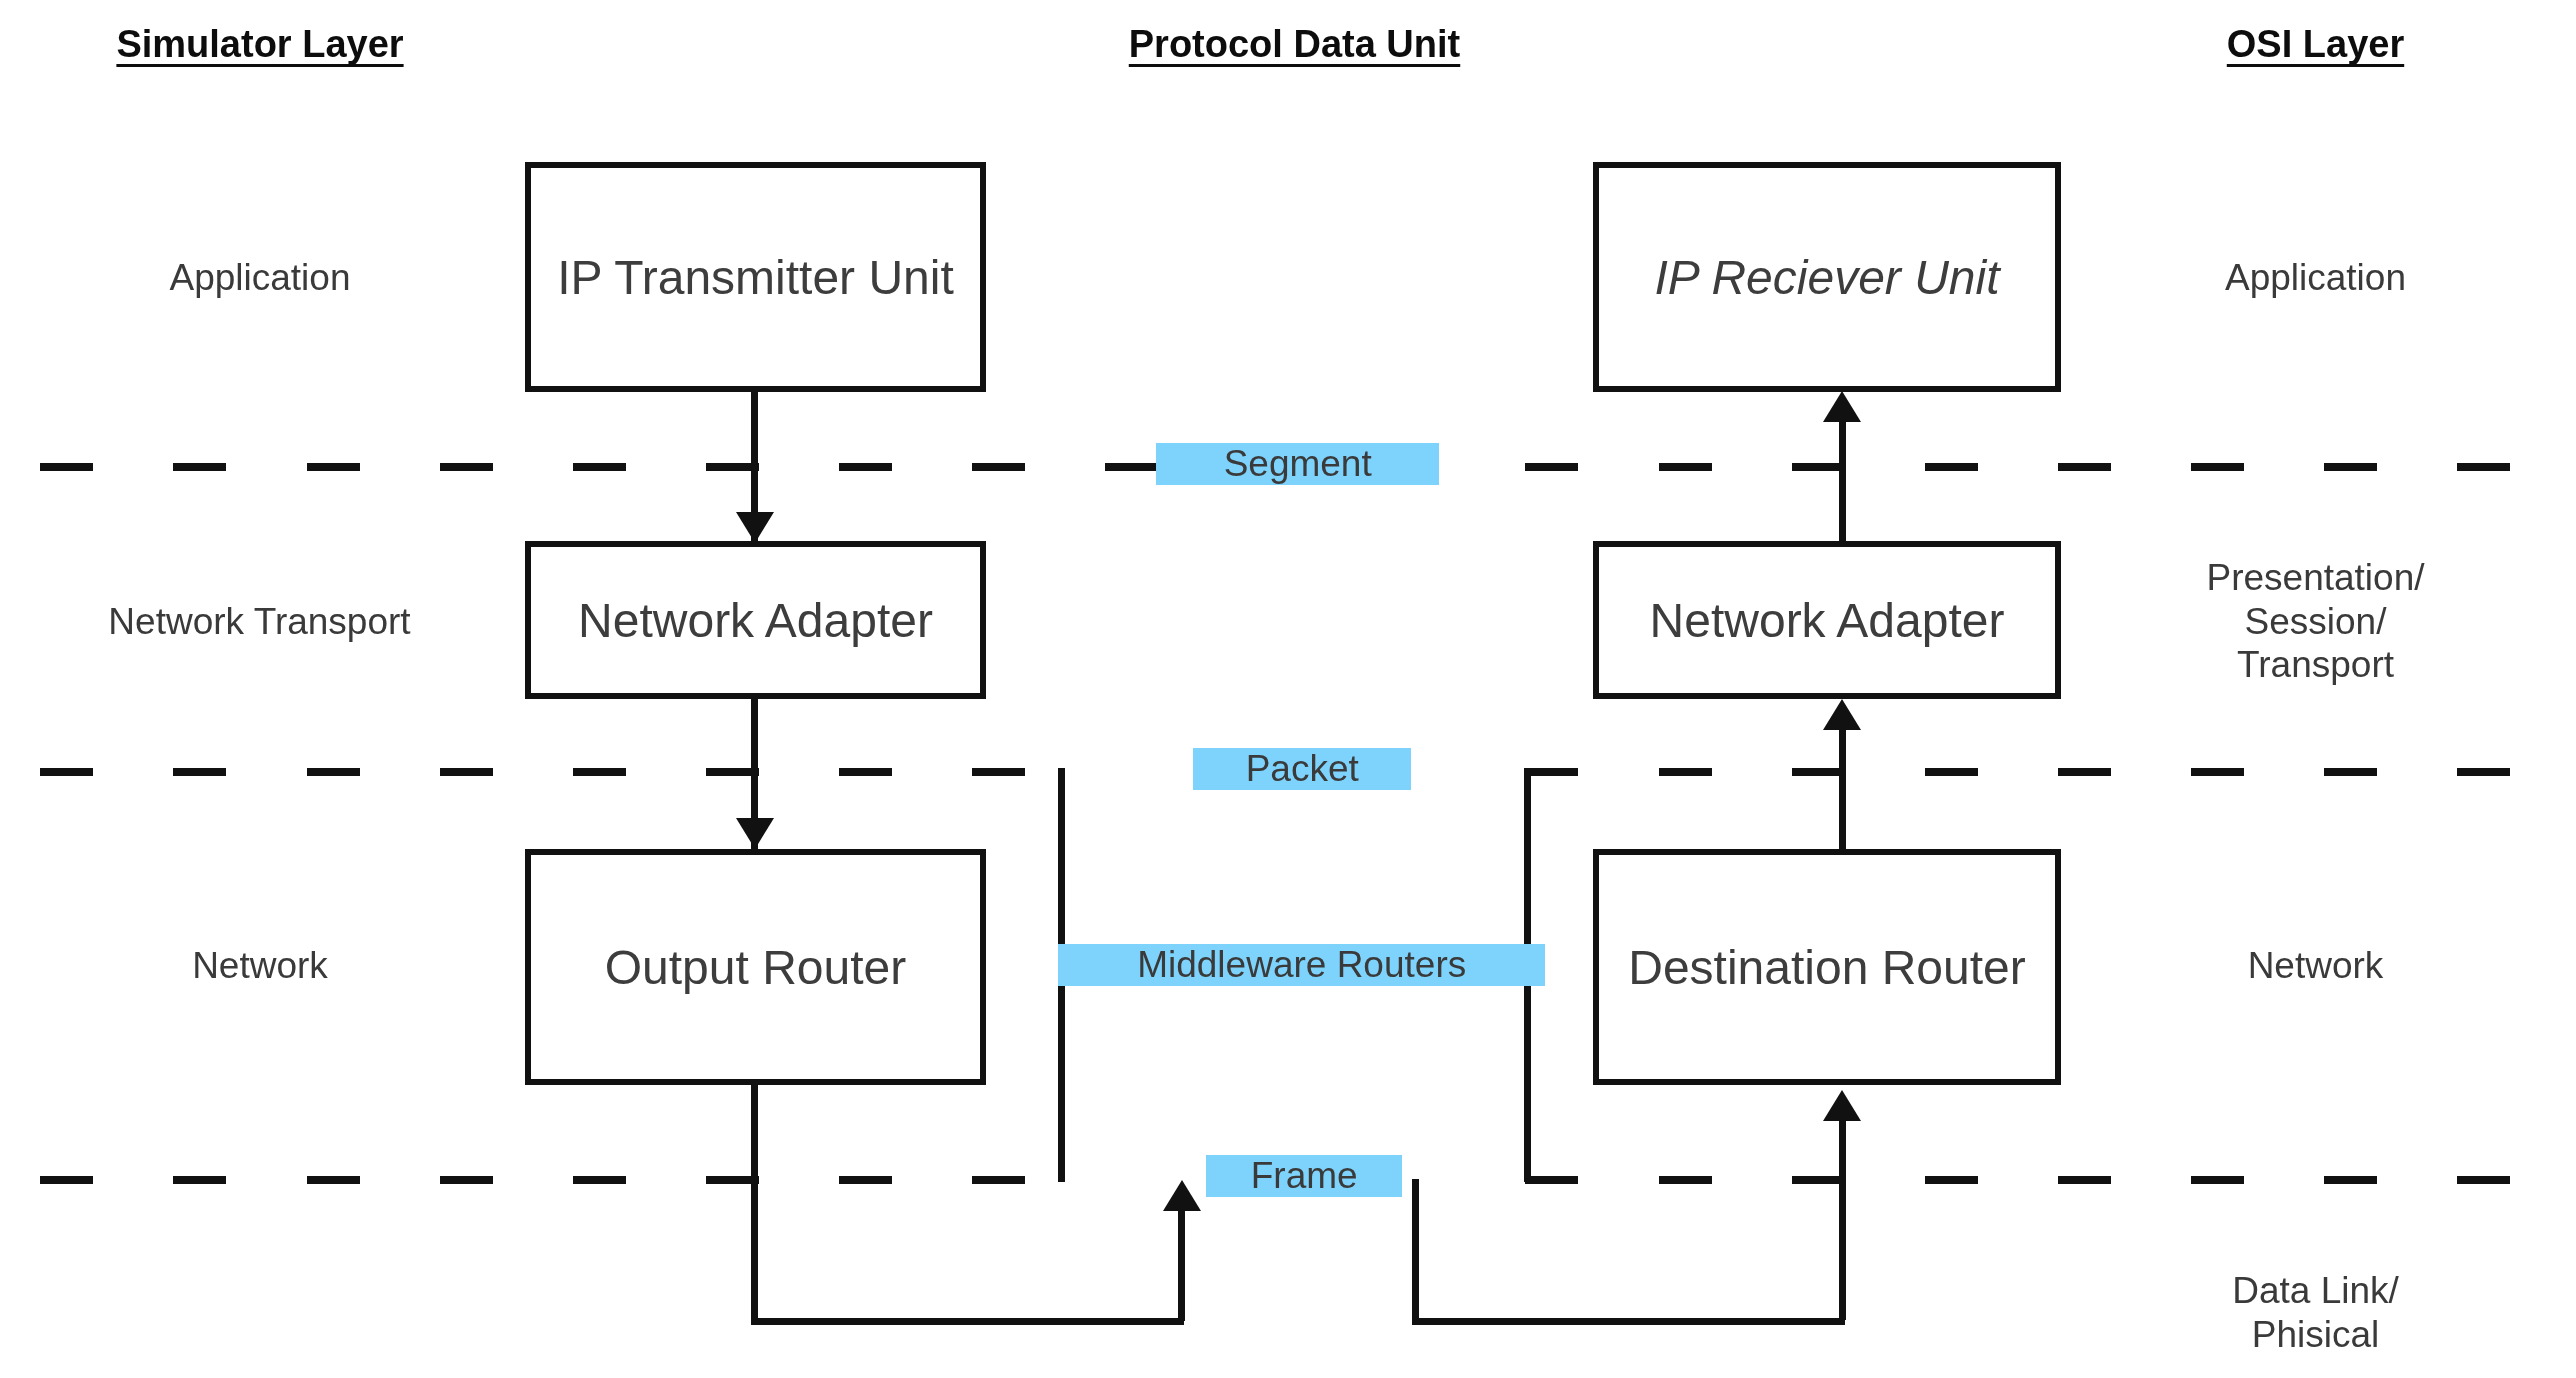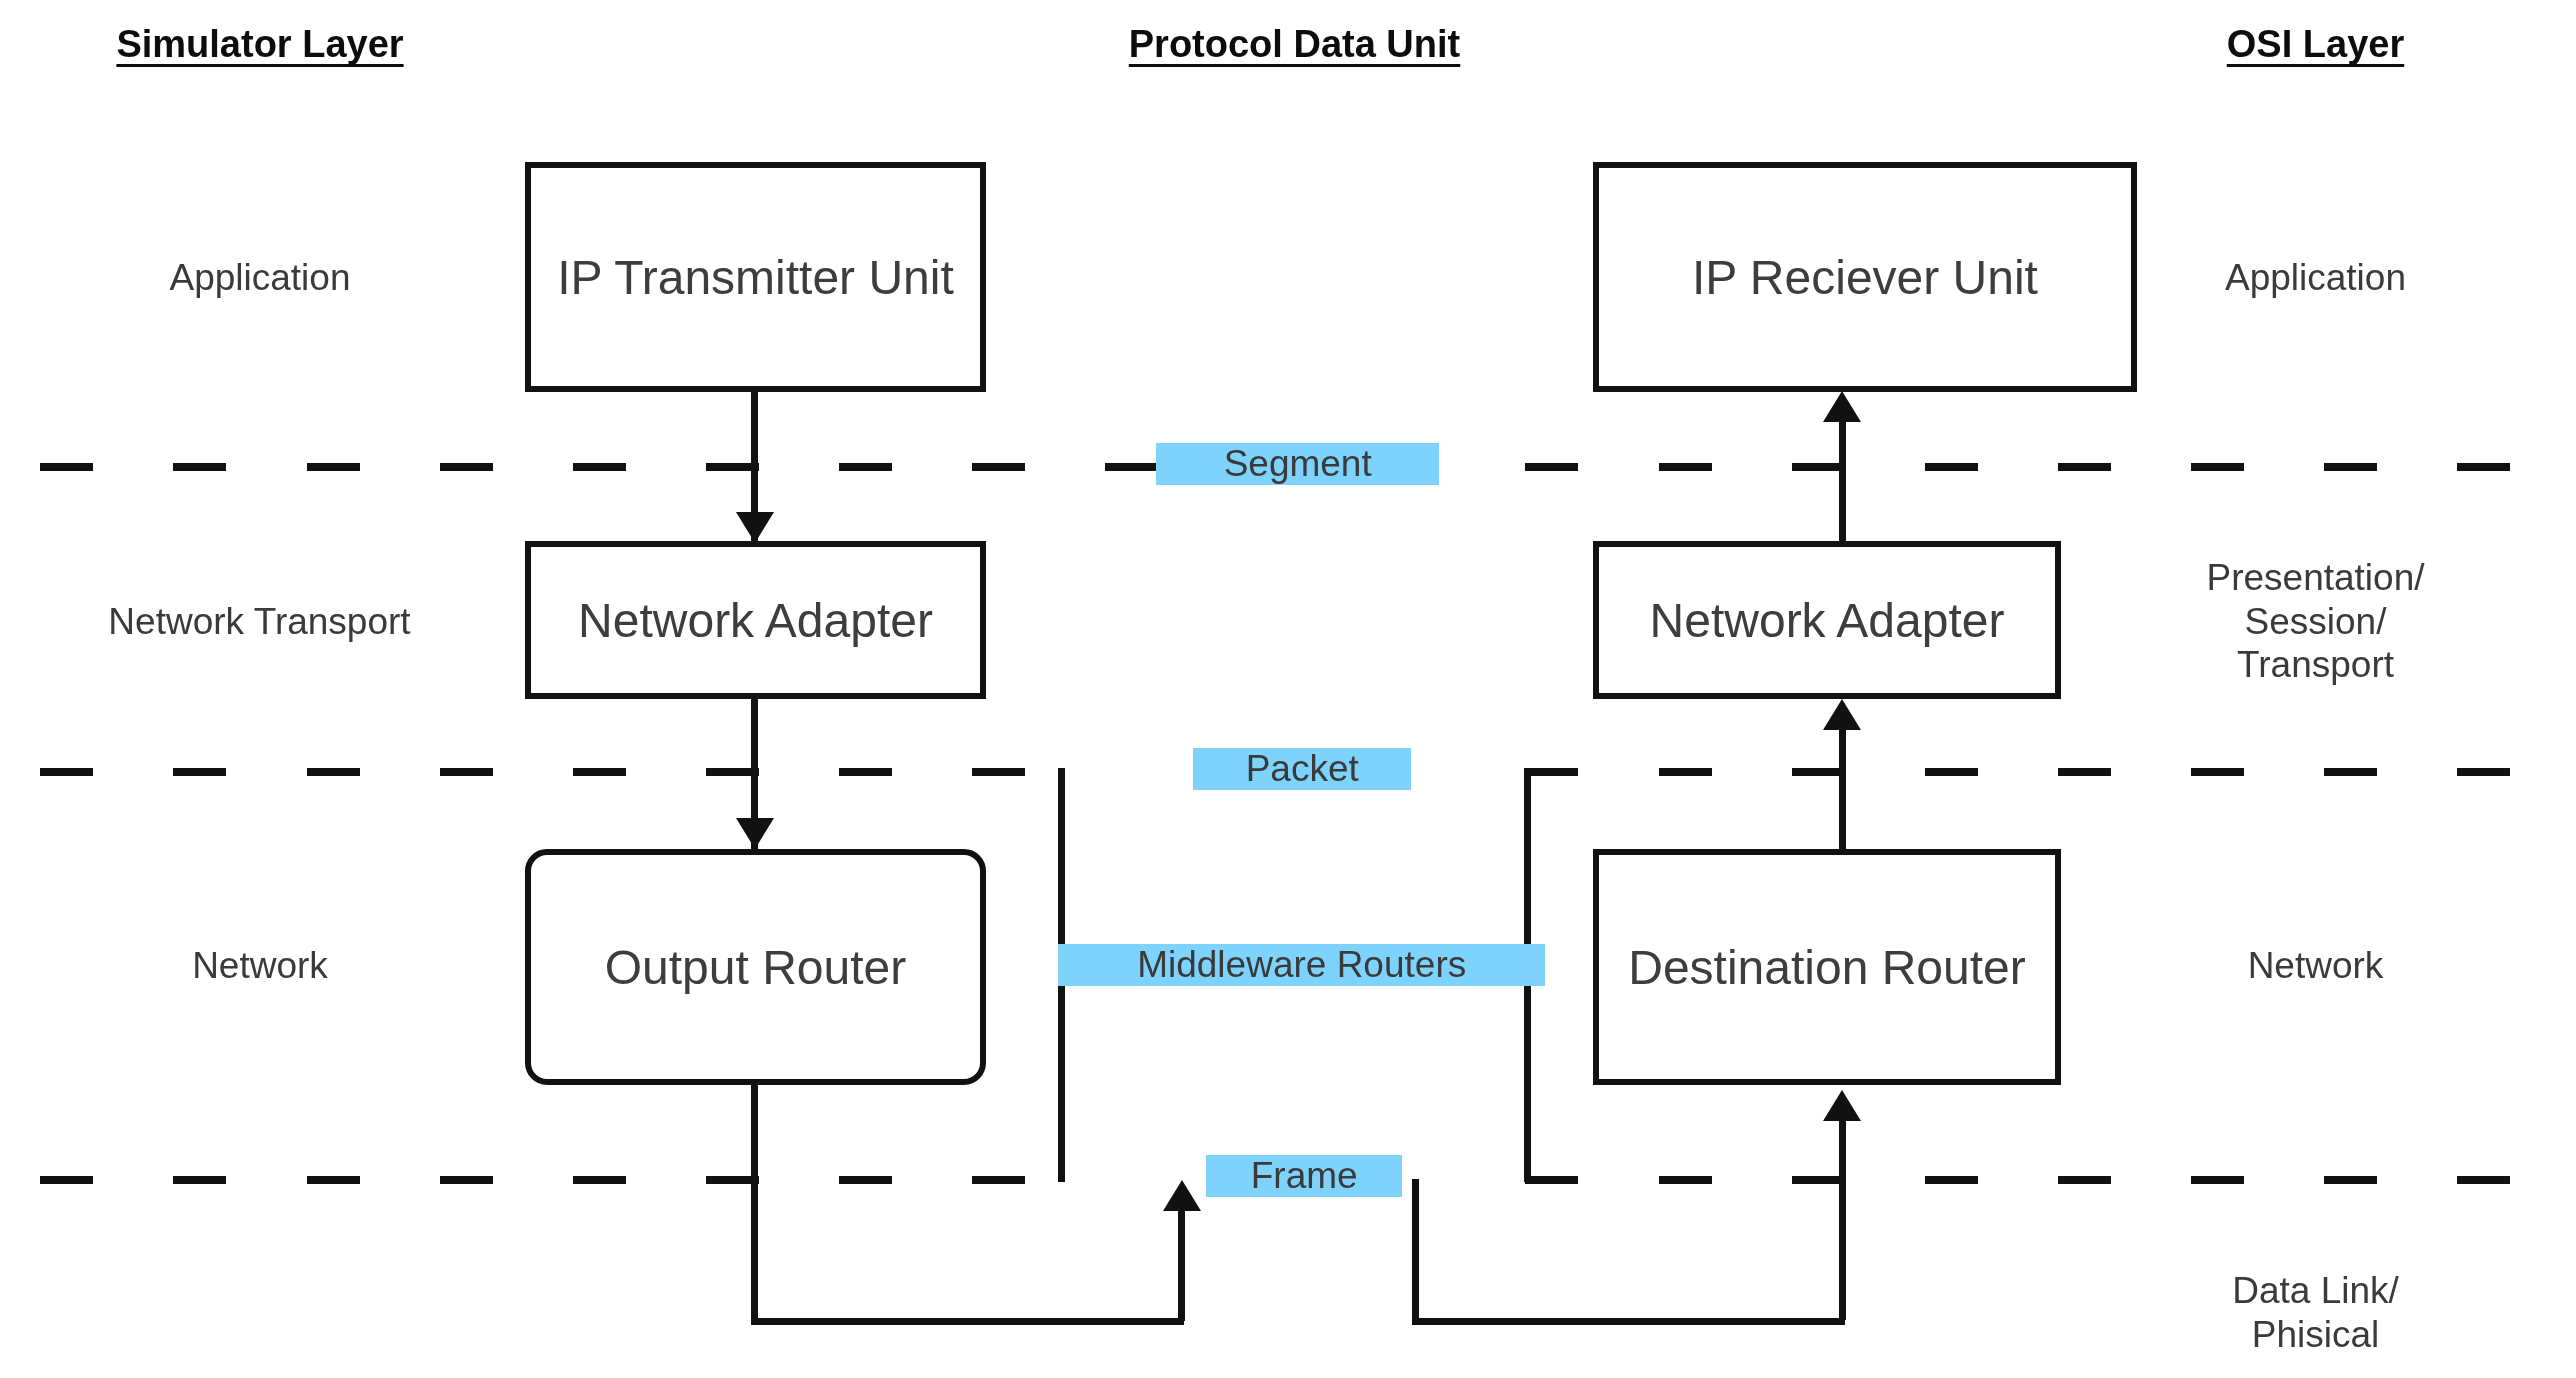--- a/index.html
+++ b/index.html
@@ -152,25 +152,25 @@
   <div class="arrow-up" style="left:1823px;top:391px;"></div>
 
   <div class="node" style="left:525px;top:162px;width:461px;height:230px;">
     <span>IP Transmitter Unit</span>
   </div>
 
   <div class="node" style="left:525px;top:541px;width:461px;height:158px;">
     <span>Network Adapter</span>
   </div>
 
-  <div class="node" style="left:525px;top:849px;width:461px;height:236px;border-radius:22px;">
+  <div class="node" style="left:525px;top:849px;width:461px;height:236px;">
     <span>Output Router</span>
   </div>
 
-  <div class="node" style="left:1593px;top:162px;width:544px;height:230px;">
+  <div class="node" style="left:1593px;top:162px;width:468px;height:230px;font-style:italic;">
     <span>IP Reciever Unit</span>
   </div>
 
   <div class="node" style="left:1593px;top:541px;width:468px;height:158px;">
     <span>Network Adapter</span>
   </div>
 
   <div class="node" style="left:1593px;top:849px;width:468px;height:236px;">
     <span>Destination Router</span>
   </div>

